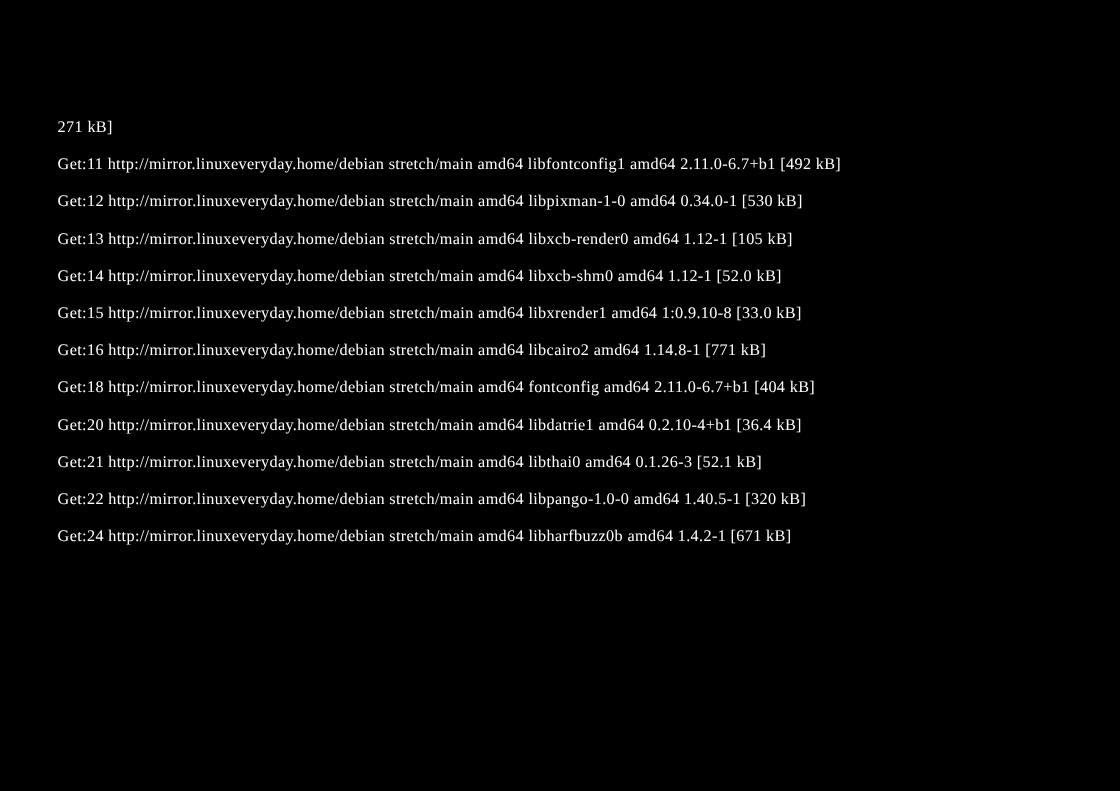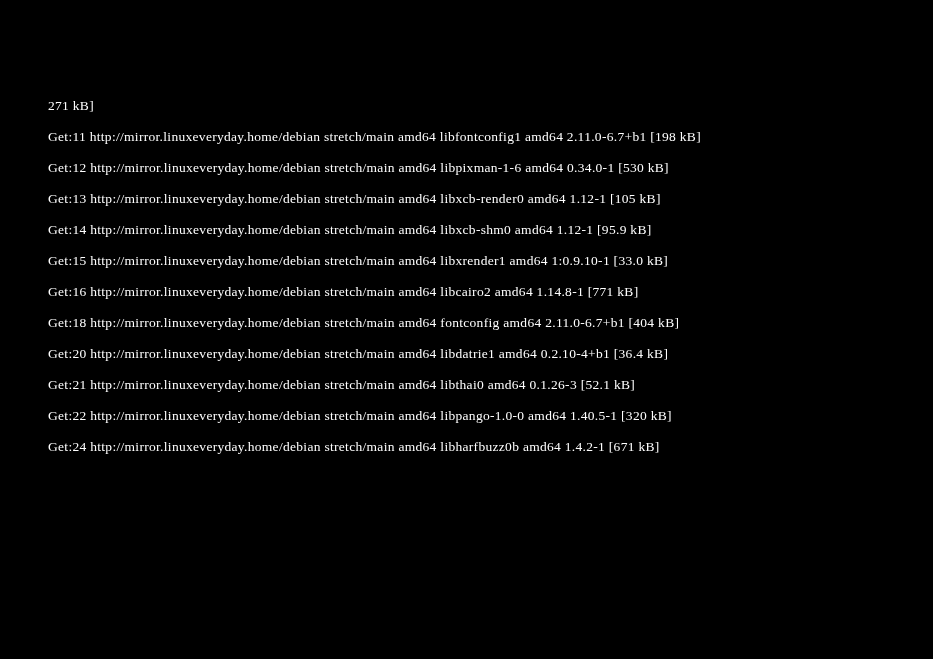--- a/index.html
+++ b/index.html
@@ -29,25 +29,25 @@
       font-family: Liberation Serif, serif;
     }
   </style>
 </head>
 <body>
 
 
 
 <div class="terminal-output">
 <span class="line">271 kB]</span>
-<span class="line">Get:11 http://mirror.linuxeveryday.home/debian stretch/main amd64 libfontconfig1 amd64 2.11.0-6.7+b1 [198 kB]</span>
-<span class="line">Get:12 http://mirror.linuxeveryday.home/debian stretch/main amd64 libpixman-1-6 amd64 0.34.0-1 [530 kB]</span>
+<span class="line">Get:11 http://mirror.linuxeveryday.home/debian stretch/main amd64 libfontconfig1 amd64 2.11.0-6.7+b1 [492 kB]</span>
+<span class="line">Get:12 http://mirror.linuxeveryday.home/debian stretch/main amd64 libpixman-1-0 amd64 0.34.0-1 [530 kB]</span>
 <span class="line">Get:13 http://mirror.linuxeveryday.home/debian stretch/main amd64 libxcb-render0 amd64 1.12-1 [105 kB]</span>
-<span class="line">Get:14 http://mirror.linuxeveryday.home/debian stretch/main amd64 libxcb-shm0 amd64 1.12-1 [95.9 kB]</span>
-<span class="line">Get:15 http://mirror.linuxeveryday.home/debian stretch/main amd64 libxrender1 amd64 1:0.9.10-1 [33.0 kB]</span>
+<span class="line">Get:14 http://mirror.linuxeveryday.home/debian stretch/main amd64 libxcb-shm0 amd64 1.12-1 [52.0 kB]</span>
+<span class="line">Get:15 http://mirror.linuxeveryday.home/debian stretch/main amd64 libxrender1 amd64 1:0.9.10-8 [33.0 kB]</span>
 <span class="line">Get:16 http://mirror.linuxeveryday.home/debian stretch/main amd64 libcairo2 amd64 1.14.8-1 [771 kB]</span>
 <span class="line">Get:18 http://mirror.linuxeveryday.home/debian stretch/main amd64 fontconfig amd64 2.11.0-6.7+b1 [404 kB]</span>
 <span class="line">Get:20 http://mirror.linuxeveryday.home/debian stretch/main amd64 libdatrie1 amd64 0.2.10-4+b1 [36.4 kB]</span>
 <span class="line">Get:21 http://mirror.linuxeveryday.home/debian stretch/main amd64 libthai0 amd64 0.1.26-3 [52.1 kB]</span>
 <span class="line">Get:22 http://mirror.linuxeveryday.home/debian stretch/main amd64 libpango-1.0-0 amd64 1.40.5-1 [320 kB]</span>
 <span class="line">Get:24 http://mirror.linuxeveryday.home/debian stretch/main amd64 libharfbuzz0b amd64 1.4.2-1 [671 kB]</span>
 
 
 
 

